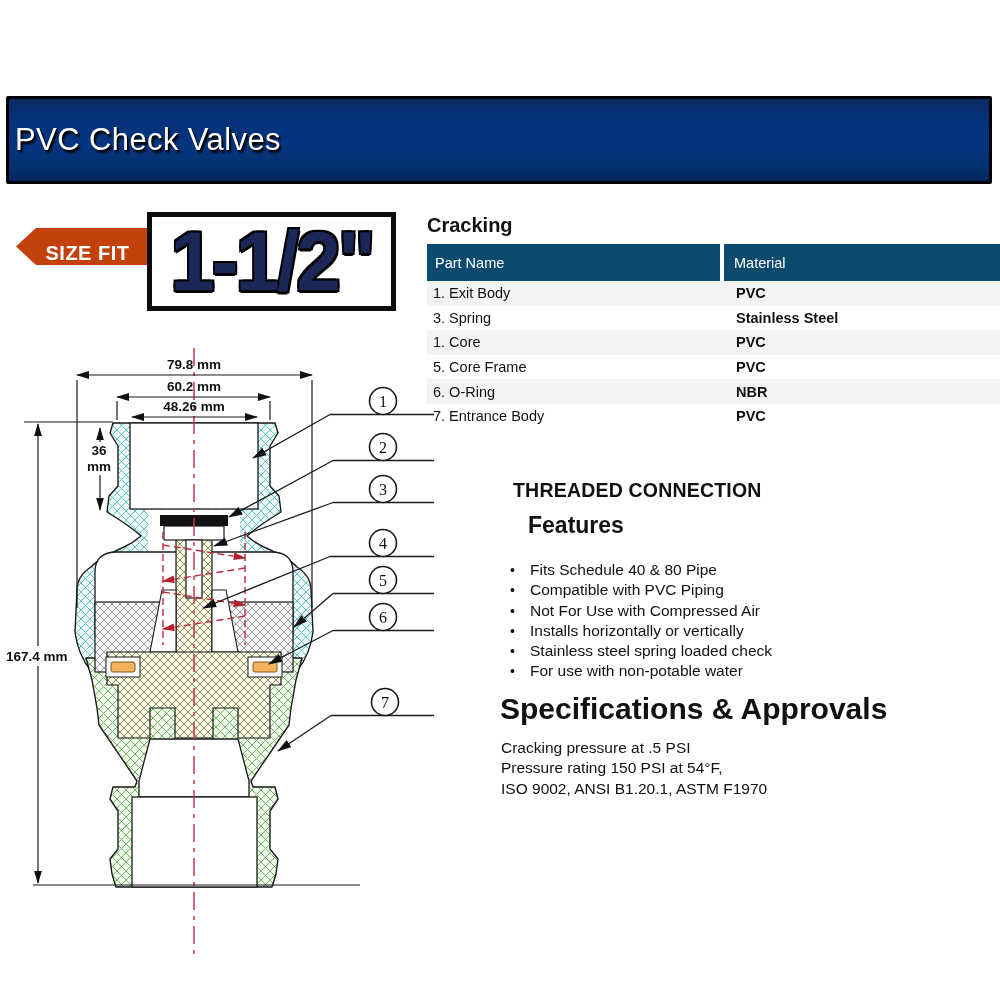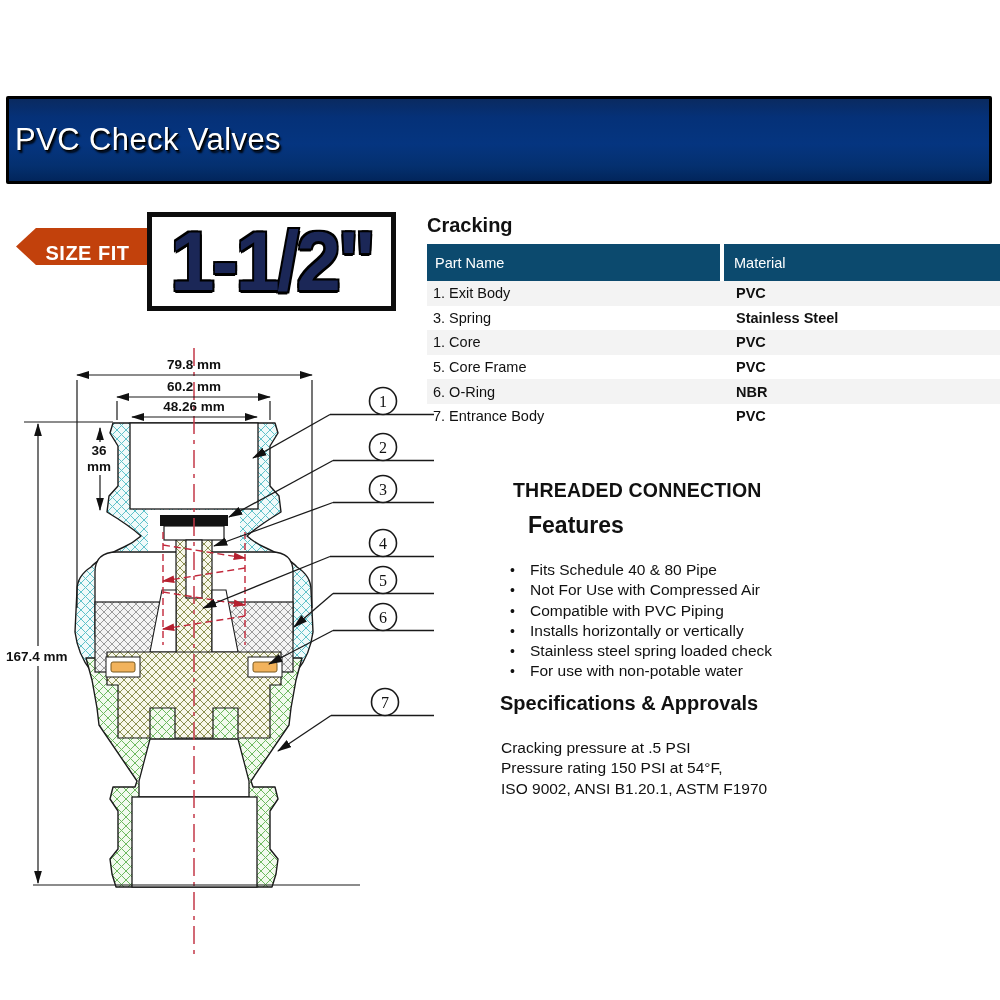--- a/index.html
+++ b/index.html
@@ -38,21 +38,21 @@
   table.mat td.part{font-weight:400;padding-left:6px;}
   table.mat td.matv{padding-left:14px;}
   table.mat tbody tr:nth-child(odd){background:#f3f3f3;}
 
   
   .threaded{left:513px;top:479px;font-size:19.5px;font-weight:800;letter-spacing:.2px;}
   .features-title{left:528px;top:512px;font-size:23px;font-weight:800;}
   ul.features{left:499px;top:552px;margin:8px;padding:0;list-style:none;width:420px;}
   ul.features li{font-size:15.5px;line-height:20.3px;padding-left:23px;position:relative;}
   ul.features li::before{content:"\2022";position:absolute;left:3px;font-size:14px;}
-  .specs-title{left:500px;top:692px;font-size:20px;font-weight:800;}
+  .specs-title{left:500px;top:692px;font-size:30px;font-weight:800;}
   .specs{left:501px;top:738px;font-size:15.5px;line-height:20.4px;}
 
   
   svg.diagram{left:0;top:340px;width:440px;height:625px;}
   svg.diagram text.dim{font-family:"Liberation Sans",sans-serif;font-size:13.5px;font-weight:700;fill:#111;}
   svg.diagram text.callout-num{font-family:"Liberation Serif",serif;font-size:16px;fill:#111;}
 </style>
 </head>
 <body>
 
@@ -102,22 +102,22 @@
           <td class="matv">PVC</td>
         </tr>
     </tbody>
   </table>
 </div>
 
 <div class="abs threaded">THREADED CONNECTION</div>
 <div class="abs features-title">Features</div>
 <ul class="abs features">
   <li>Fits Schedule 40 &amp; 80 Pipe</li>
+  <li>Compatible with PVC Piping</li>
   <li>Not For Use with Compressed Air</li>
-  <li>Compatible with PVC Piping</li>
   <li>Installs horizontally or vertically</li>
   <li>Stainless steel spring loaded check</li>
   <li>For use with non-potable water</li>
 </ul>
 <div class="abs specs-title">Specifications &amp; Approvals</div>
 <div class="abs specs">
   <div>Cracking pressure at .5 PSI</div>
   <div>Pressure rating 150 PSI at 54°F,</div>
   <div>ISO 9002, ANSI B1.20.1, ASTM F1970</div>
 </div>

